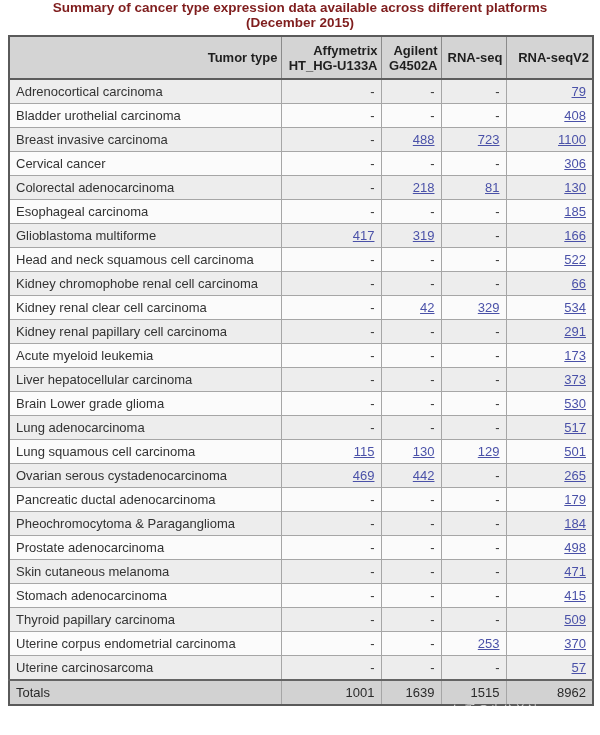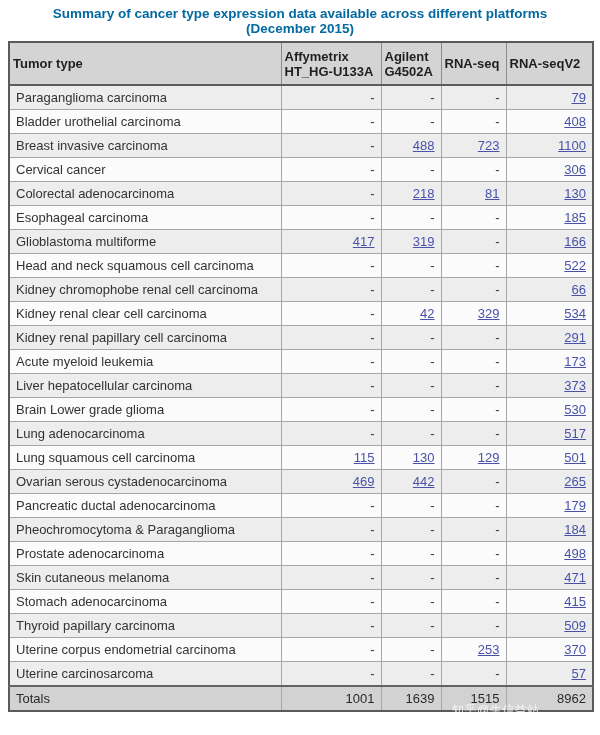--- a/index.html
+++ b/index.html
@@ -4,44 +4,43 @@
 <style>
   html, body {
     margin: 0; padding: 0;
     width: 600px; height: 735px;
     background: #ffffff;
     font-family: "Liberation Sans", sans-serif;
     overflow: hidden;
   }
   .page { position: relative; width: 600px; height: 735px; }
   .title {
-    padding-top: 6px;
     text-align: center;
     font-weight: bold;
     font-size: 13.5px;
     line-height: 15px;
-    color: #0369a1;
+    color: #7f1d1d;
   }
   table.expr {
     border-collapse: collapse;
     table-layout: fixed;
     width: 584px;
     margin: 5px 8px 0 8px;
     border: 2px solid #5a5a5a;
     font-size: 13px;
     color: #333333;
   }
   table.expr th {
     background: var(--header-bg, #d4d4d4);
     border: 1px solid #8b8b8b;
     border-bottom: 2px solid #5c5c5c;
     font-size: 13px;
     font-weight: bold;
     color: #1f1f1f;
-    text-align: left;
+    text-align: right;
     padding: 4px 3px;
     line-height: 15px;
     white-space: pre-line;
     height: 33px;
   }
   table.expr td {
     border: 1px solid #a6a6a6;
     padding: 4px 6px;
     line-height: 15px;
     height: 15px;
@@ -97,21 +96,21 @@
           <th>Affymetrix
 HT_HG-U133A</th>
           <th>Agilent
 G4502A</th>
           <th>RNA-seq</th>
           <th>RNA-seqV2</th>
         </tr>
     </thead>
     <tbody id="table-body">
         <tr class="odd">
-          <td class="name">Paraganglioma carcinoma</td>
+          <td class="name">Adrenocortical carcinoma</td>
           <td class="num">-</td>
           <td class="num">-</td>
           <td class="num">-</td>
           <td class="num"><a class="count-link" href="#">79</a></td>
         </tr>
         <tr class="even">
           <td class="name">Bladder urothelial carcinoma</td>
           <td class="num">-</td>
           <td class="num">-</td>
           <td class="num">-</td>

